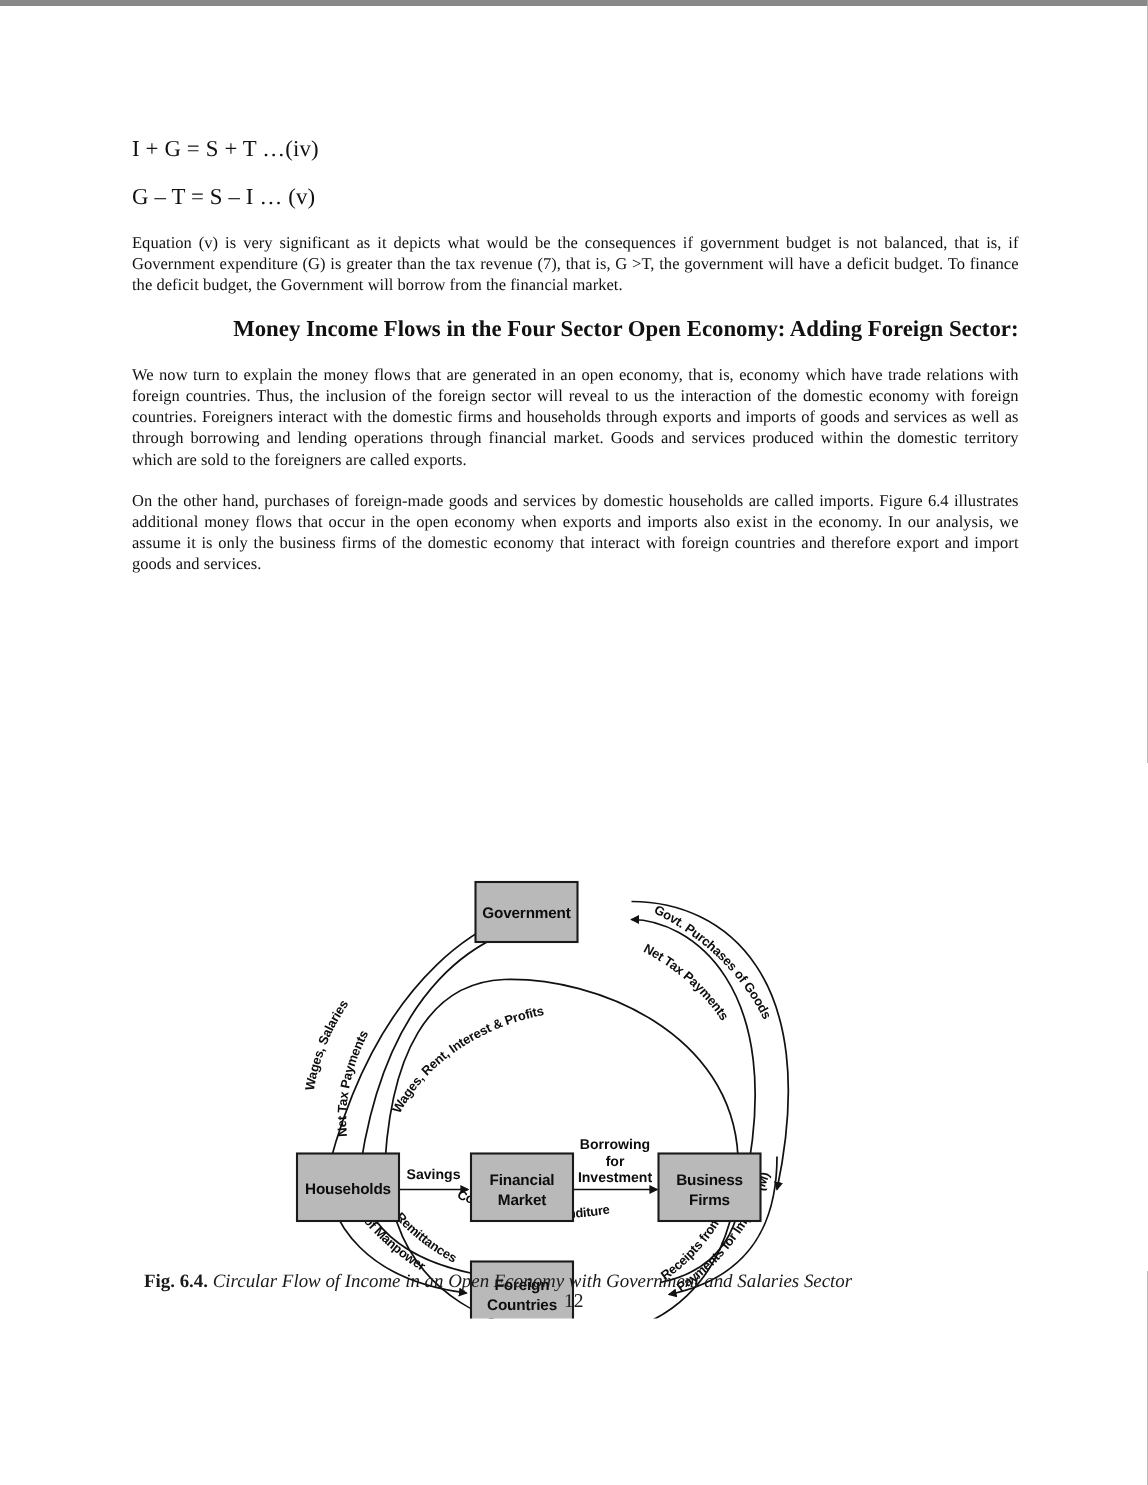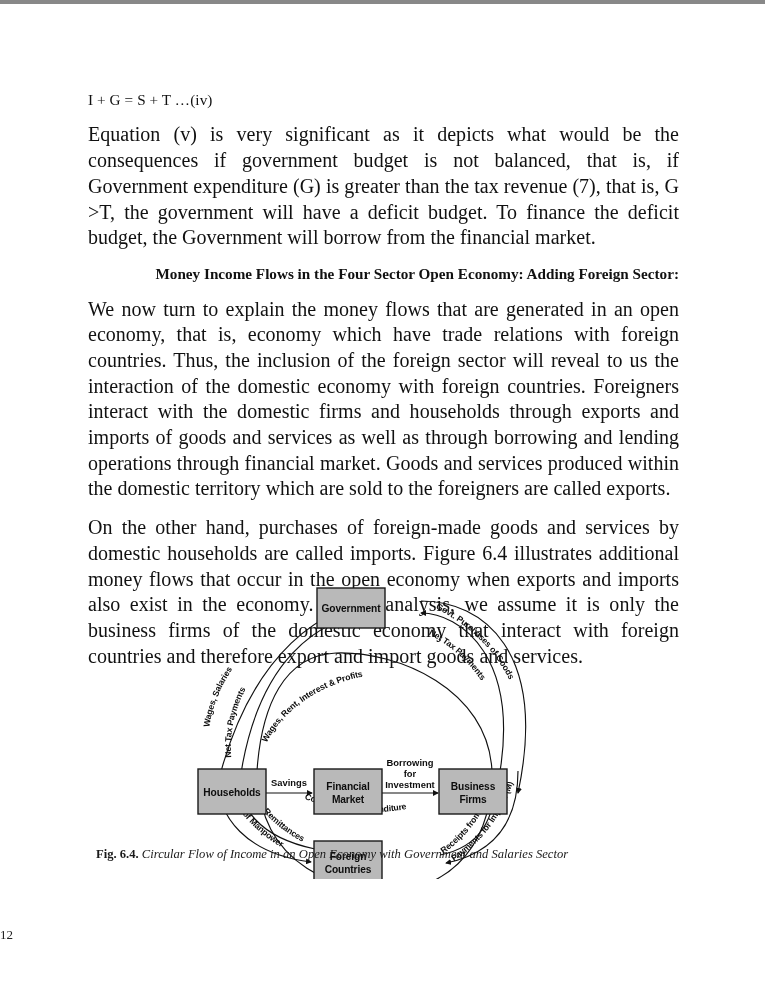--- a/index.html
+++ b/index.html
@@ -24,21 +24,21 @@
     top: 86px;
     width: 591px;
   }
   .eq {
     font-size: 15.2px;
     line-height: 1.28;
     margin: 0 0 13px 0;
     letter-spacing: 0.1px;
   }
   p.body-para {
-    font-size: 20px;
+    font-size: 11px;
     line-height: 1.285;
     margin: 0 0 13px 0;
     text-align: justify;
     text-justify: inter-word;
     letter-spacing: 0.02px;
   }
   p.body-para:last-child { margin-bottom: 0; }
   h2.section-head {
     font-size: 15.2px;
     font-weight: bold;
@@ -74,23 +74,23 @@
   }
   .fig-caption .fignum {
     font-weight: bold;
     font-style: normal;
     text-align: right;
   }
 
   .page-number {
     position: absolute;
     left: 0;
-    top: 923px;
+    top: 855px;
     width: 765px;
-    text-align: left;
+    text-align: center;
     font-size: 13px;
     color: #222;
     font-family: "Liberation Serif", "DejaVu Serif", serif;
   }
 
   
   svg text {
     font-family: "Liberation Sans", "DejaVu Sans", sans-serif;
     fill: #0d0d0d;
   }
@@ -122,20 +122,21 @@
   }
 </style>
 </head>
 <body>
 
 <div class="page">
 
   <div class="content">
 
     <div class="eq">I + G = S + T …(iv)</div>
+    <div class="eq">G – T = S – I … (v)</div>
 
     <p class="body-para">Equation (v) is very significant as it depicts what would be the consequences if government budget is not balanced, that is, if Government expenditure (G) is greater than the tax revenue (7), that is, G &gt;T, the government will have a deficit budget. To finance the deficit budget, the Government will borrow from the financial market.</p>
 
     <h2 class="section-head">Money Income Flows in the Four Sector Open Economy: Adding Foreign Sector:</h2>
 
     <p class="body-para">We now turn to explain the money flows that are generated in an open economy, that is, economy which have trade relations with foreign countries. Thus, the inclusion of the foreign sector will reveal to us the interaction of the domestic economy with foreign countries. Foreigners interact with the domestic firms and households through exports and imports of goods and services as well as through borrowing and lending operations through financial market. Goods and services produced within the domestic territory which are sold to the foreigners are called exports.</p>
     <p class="body-para">On the other hand, purchases of foreign-made goods and services by domestic households are called imports. Figure 6.4 illustrates additional money flows that occur in the open economy when exports and imports also exist in the economy. In our analysis, we assume it is only the business firms of the domestic economy that interact with foreign countries and therefore export and import goods and services.</p>
 
   </div>
 

